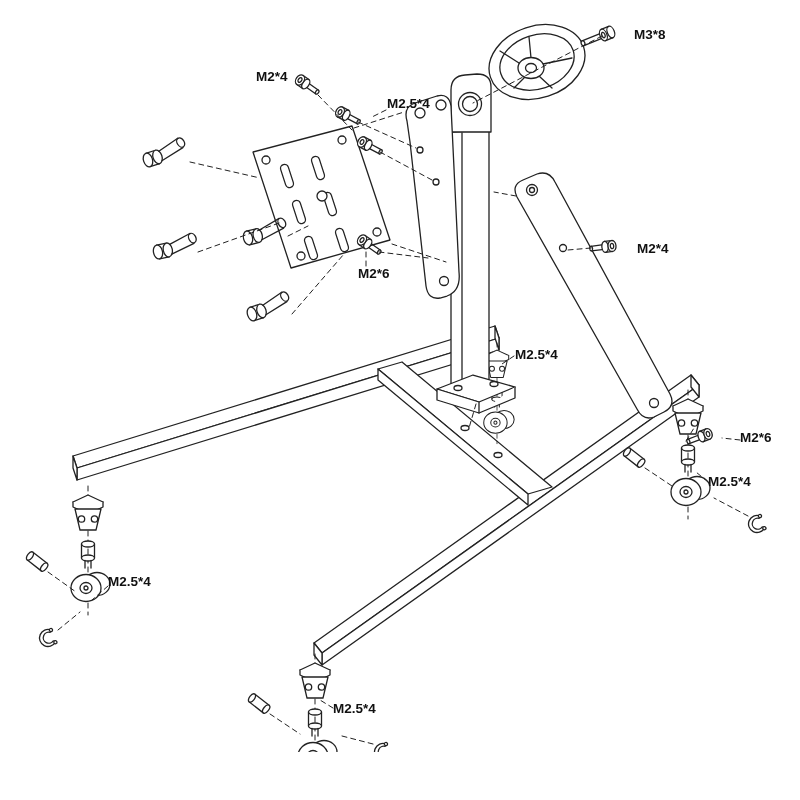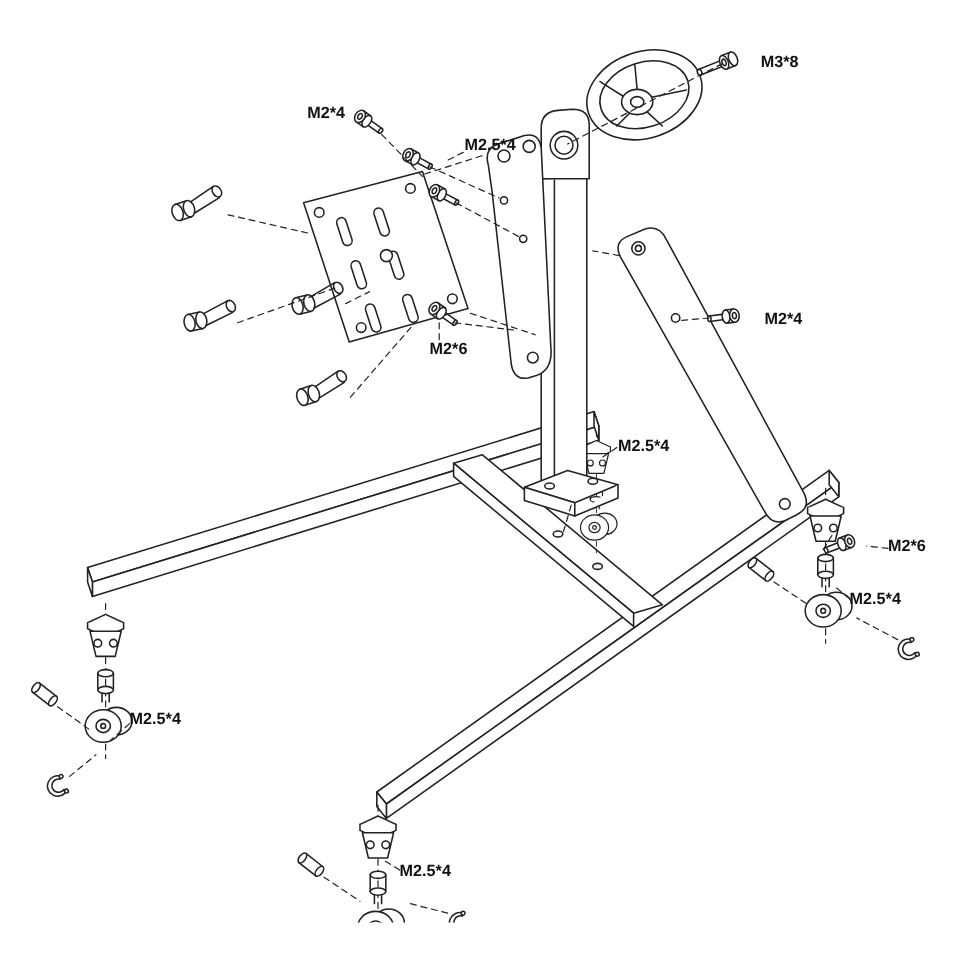--- a/index.html
+++ b/index.html
@@ -1,16 +1,16 @@
 <!DOCTYPE html>
 <html><head>
 <meta charset="utf-8">
 <style>
   html,body{margin:0;padding:0;background:#fff;}
-  #stage{width:800px;height:752px;position:relative;background:#ffffff;overflow:hidden;margin-top:17px;}
+  #stage{width:800px;height:752px;position:relative;background:#ffffff;overflow:hidden;}
   svg{display:block;}
   .lbl{font:700 13.5px "Liberation Sans", sans-serif; fill:#111111;}
 </style>
 </head>
 <body>
 
 <div id="stage">
 <svg width="800" height="800" viewBox="0 0 800 800">
   <defs>
     <g id="caster-def">

